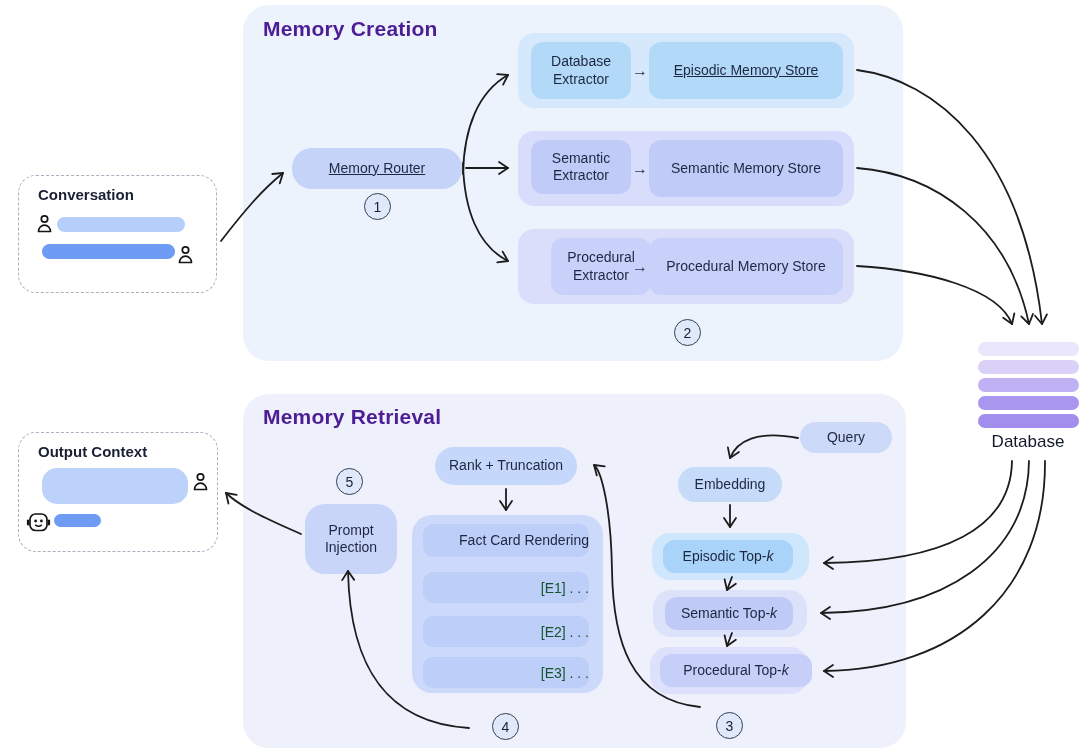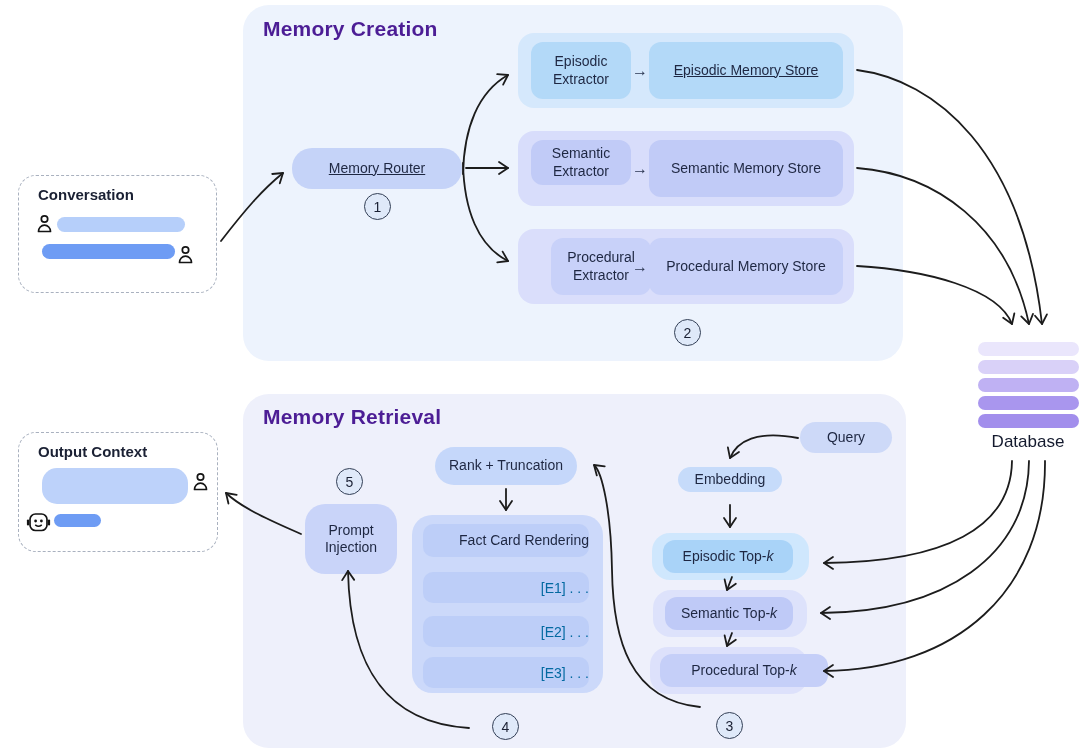--- a/index.html
+++ b/index.html
@@ -18,21 +18,21 @@
   .step{position:absolute;width:27px;height:27px;border-radius:50%;
         background:#dfe9f9;border:1.6px solid #333f56;box-sizing:border-box;
         display:flex;align-items:center;justify-content:center;
         font-size:14px;font-weight:500;color:#1a2033;}
   .dbbar{position:absolute;left:978px;width:101px;height:14px;border-radius:7px;}
   .dblabel{position:absolute;font-size:17px;font-weight:500;color:#141a2e;text-align:center;}
   .glyph-arrow{position:absolute;font-size:16px;color:#2a3550;display:flex;
                align-items:center;justify-content:center;}
   .k{font-style:italic;}
   .factline{position:absolute;display:flex;align-items:center;padding-left:16px;
-            font-size:14px;font-weight:500;color:#0369a1;box-sizing:border-box;}
+            font-size:14px;font-weight:500;color:#14532d;box-sizing:border-box;}
   svg.layer{position:absolute;left:0;top:0;z-index:5;pointer-events:none;}
   .icon{position:absolute;}
 </style>
 </head>
 <body>
 
 <div class="panel panel-creation" style="left:243px;top:5px;width:660px;height:356px;"></div>
 <div class="panel panel-retrieval" style="left:243px;top:394px;width:663px;height:354px;"></div>
 
 <div class="ttl" style="left:263px;top:17px;">Memory Creation</div>
@@ -78,29 +78,29 @@
 
 <div class="node r20" style="left:292px;top:148px;width:170px;height:41px;background:#c5d3f8;text-decoration:underline;">
   <span>Memory Router</span>
 </div>
 <div class="step" style="left:364px;top:193px;">
   <span>1</span>
 </div>
 
 <div class="node r16" style="left:518px;top:33px;width:336px;height:75px;background:#d5e8fc;"></div>
 <div class="node r12" style="left:531px;top:42px;width:100px;height:57px;background:#b3d9f8;">
-  <span>Episodic Extractor</span>
+  <span>Database Extractor</span>
 </div>
 <div class="glyph-arrow" style="left:631px;top:62px;width:18px;height:18px;">→</div>
 <div class="node r12" style="left:649px;top:42px;width:194px;height:57px;background:#b3d9f8;text-decoration:underline;">
   <span>Episodic Memory Store</span>
 </div>
 
 <div class="node r16" style="left:518px;top:131px;width:336px;height:75px;background:#d8ddfb;"></div>
-<div class="node r12" style="left:531px;top:140px;width:100px;height:45px;background:#c1cbf7;">
+<div class="node r12" style="left:531px;top:140px;width:100px;height:54px;background:#c1cbf7;">
   <span>Semantic Extractor</span>
 </div>
 <div class="glyph-arrow" style="left:631px;top:160px;width:18px;height:18px;">→</div>
 <div class="node r12" style="left:649px;top:140px;width:194px;height:57px;background:#c1cbf7;">
   <span>Semantic Memory Store</span>
 </div>
 
 <div class="node r16" style="left:518px;top:229px;width:336px;height:75px;background:#dadefb;"></div>
 <div class="node r12" style="left:551px;top:238px;width:100px;height:57px;background:#c8d1f9;">
   <span>Procedural Extractor</span>
@@ -117,36 +117,36 @@
 <div class="dbbar" style="top: 342px; background-color: rgb(234, 230, 252);"></div>
 <div class="dbbar" style="top: 360px; background-color: rgb(217, 209, 248);"></div>
 <div class="dbbar" style="top: 378px; background-color: rgb(191, 177, 243);"></div>
 <div class="dbbar" style="top: 396px; background-color: rgb(169, 150, 238);"></div>
 <div class="dbbar" style="top: 414px; background-color: rgb(162, 142, 236);"></div>
 <div class="dblabel" style="left:958px;top:432px;width:140px;">Database</div>
 
 <div class="node r16" style="left:800px;top:422px;width:92px;height:31px;background:#cdd9f8;">
   <span>Query</span>
 </div>
-<div class="node" style="left:678px;top:467px;width:104px;height:25px;border-radius:17px;background:#c6dbfa;">
+<div class="node" style="left:678px;top:467px;width:104px;height:35px;border-radius:17px;background:#c6dbfa;">
   <span>Embedding</span>
 </div>
 
 <div class="node" style="left:652px;top:533px;width:157px;height:47px;border-radius:18px;background:#cfe7fd;"></div>
 <div class="node r12" style="left:663px;top:540px;width:130px;height:33px;background:#a9d3f8;">
   <span><span>Episodic Top-</span><span class="k">k</span></span>
 </div>
 
 <div class="node" style="left:653px;top:590px;width:154px;height:47px;border-radius:18px;background:#dde2fb;"></div>
 <div class="node r12" style="left:665px;top:597px;width:128px;height:33px;background:#bfcaf7;">
   <span><span>Semantic Top-</span><span class="k">k</span></span>
 </div>
 
 <div class="node" style="left:650px;top:647px;width:158px;height:47px;border-radius:18px;background:#dde1fb;"></div>
-<div class="node r12" style="left:660px;top:654px;width:168px;height:33px;background:#c5cff8;">
+<div class="node r12" style="left:660px;top:654px;width:152px;height:33px;background:#c5cff8;">
   <span><span>Procedural Top-</span><span class="k">k</span></span>
 </div>
 
 <div class="step" style="left:716px;top:712px;">
   <span>3</span>
 </div>
 
 <div class="node" style="left:435px;top:447px;width:142px;height:38px;border-radius:19px;background:#c5d7fa;">
   <span>Rank + Truncation</span>
 </div>

